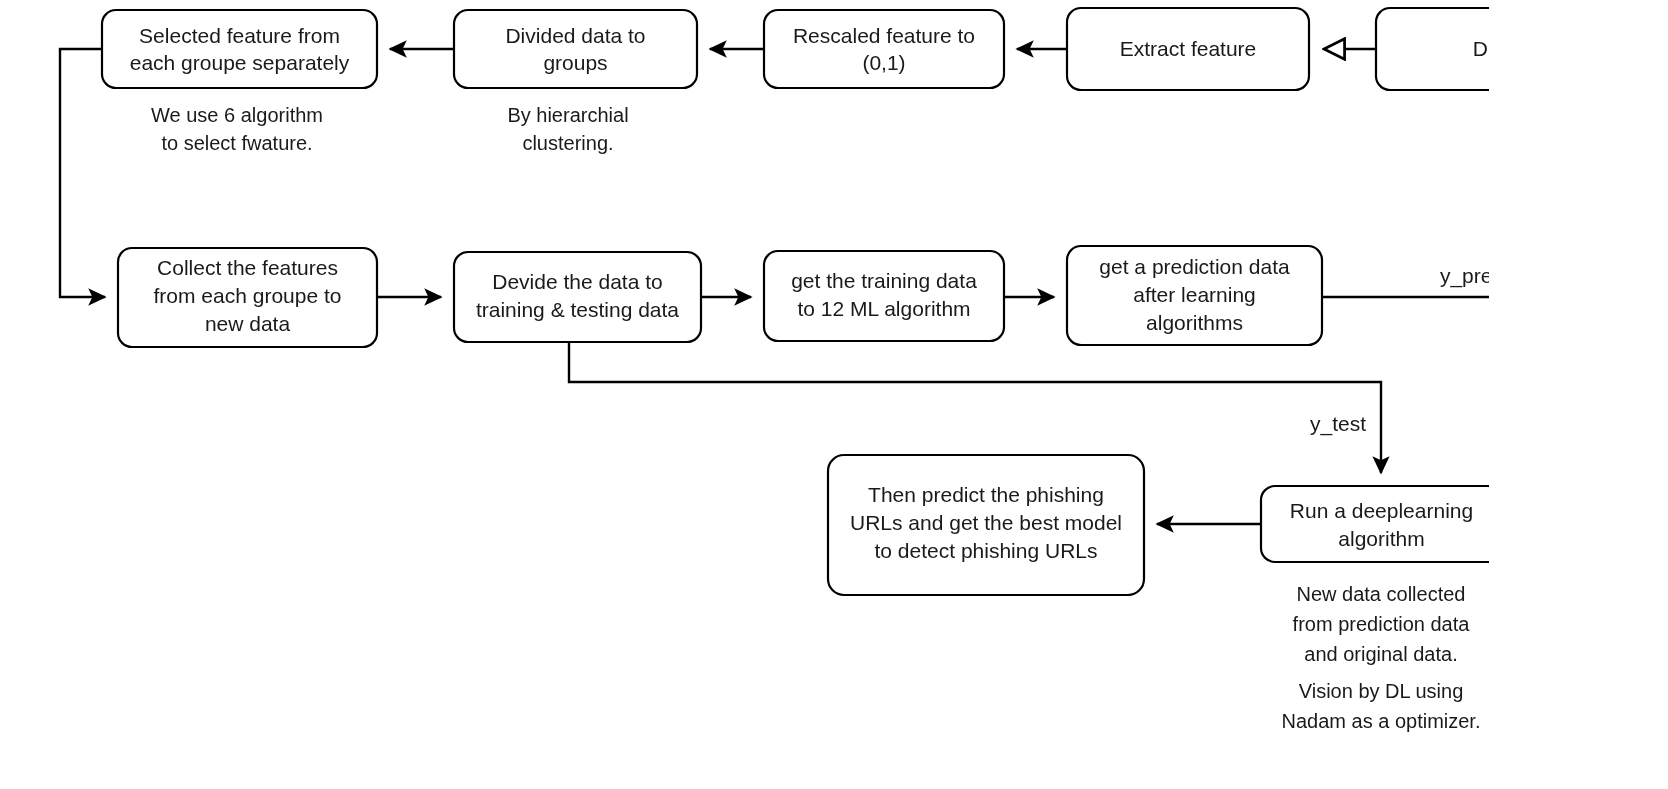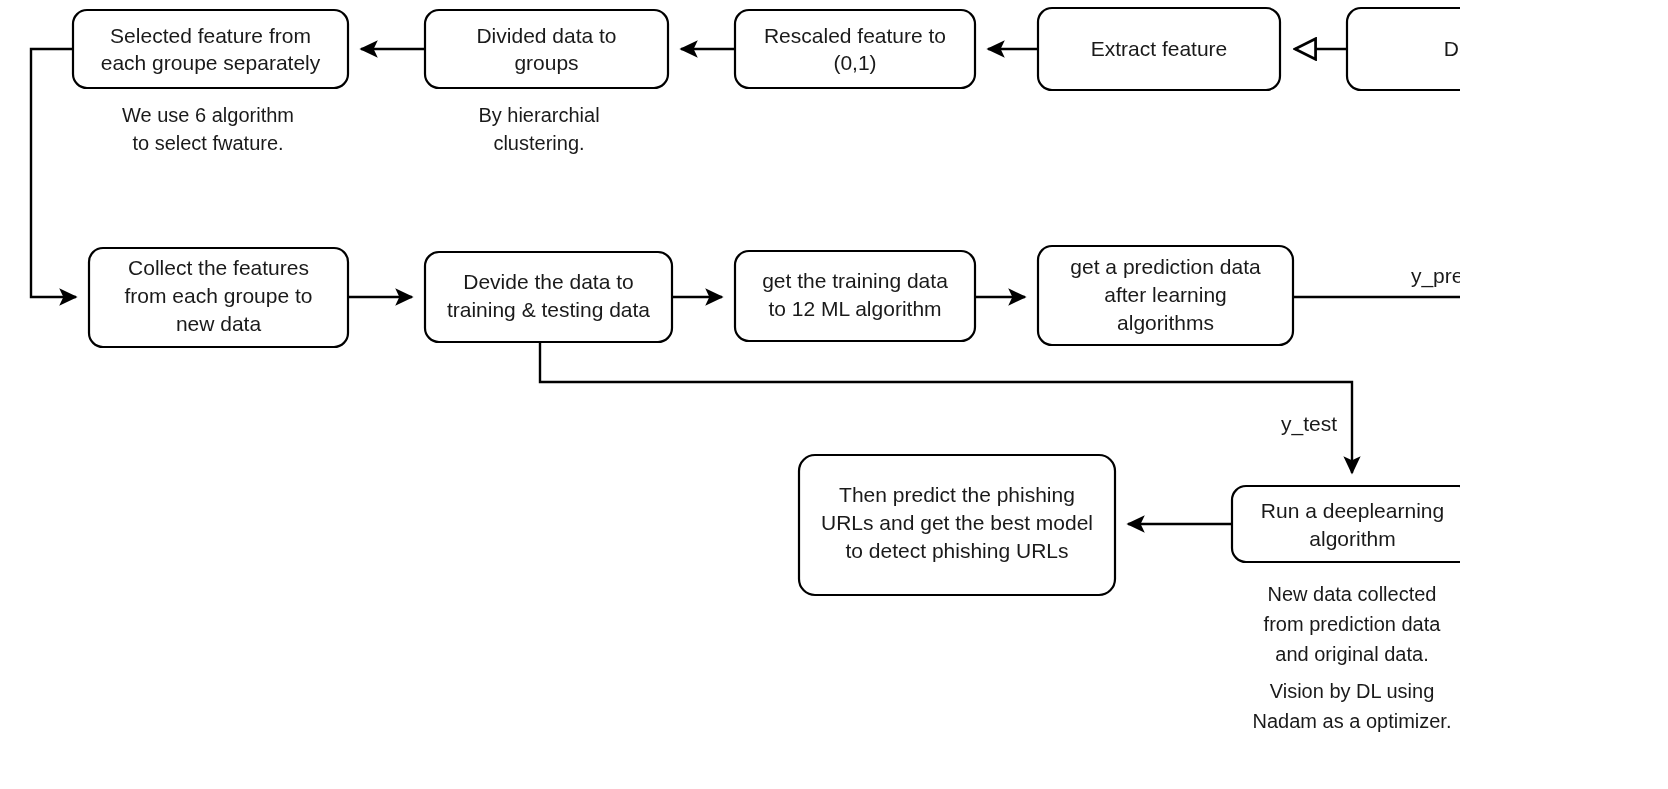--- a/index.html
+++ b/index.html
@@ -9,20 +9,21 @@
   }
   body {
     font-family: "Liberation Sans", sans-serif;
   }
   #canvas-wrap {
     position: relative;
     width: 1460px;
     height: 789px;
     overflow: hidden;
     background: #ffffff;
+    margin-left: 29px;
   }
   svg#flow {
     display: block;
     width: 1668px;
     height: 789px;
   }
   .node-box {
     fill: #ffffff;
     stroke: #000000;
     stroke-width: 2.2;

